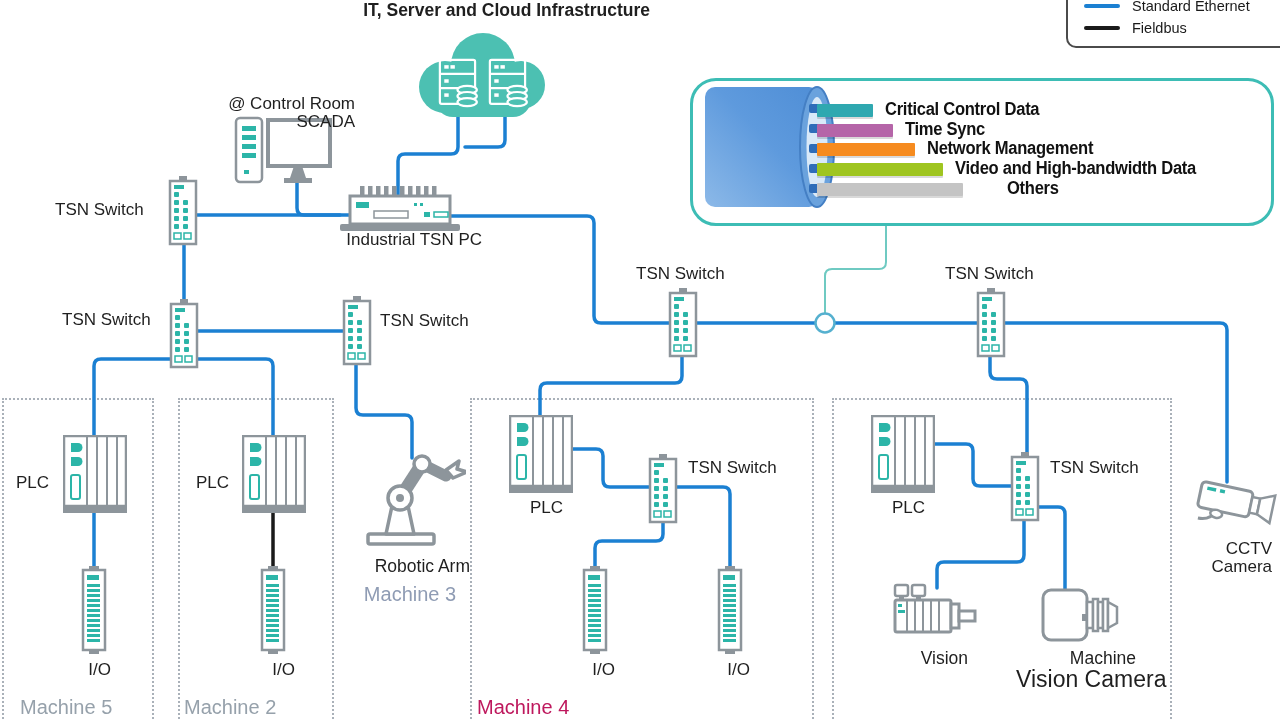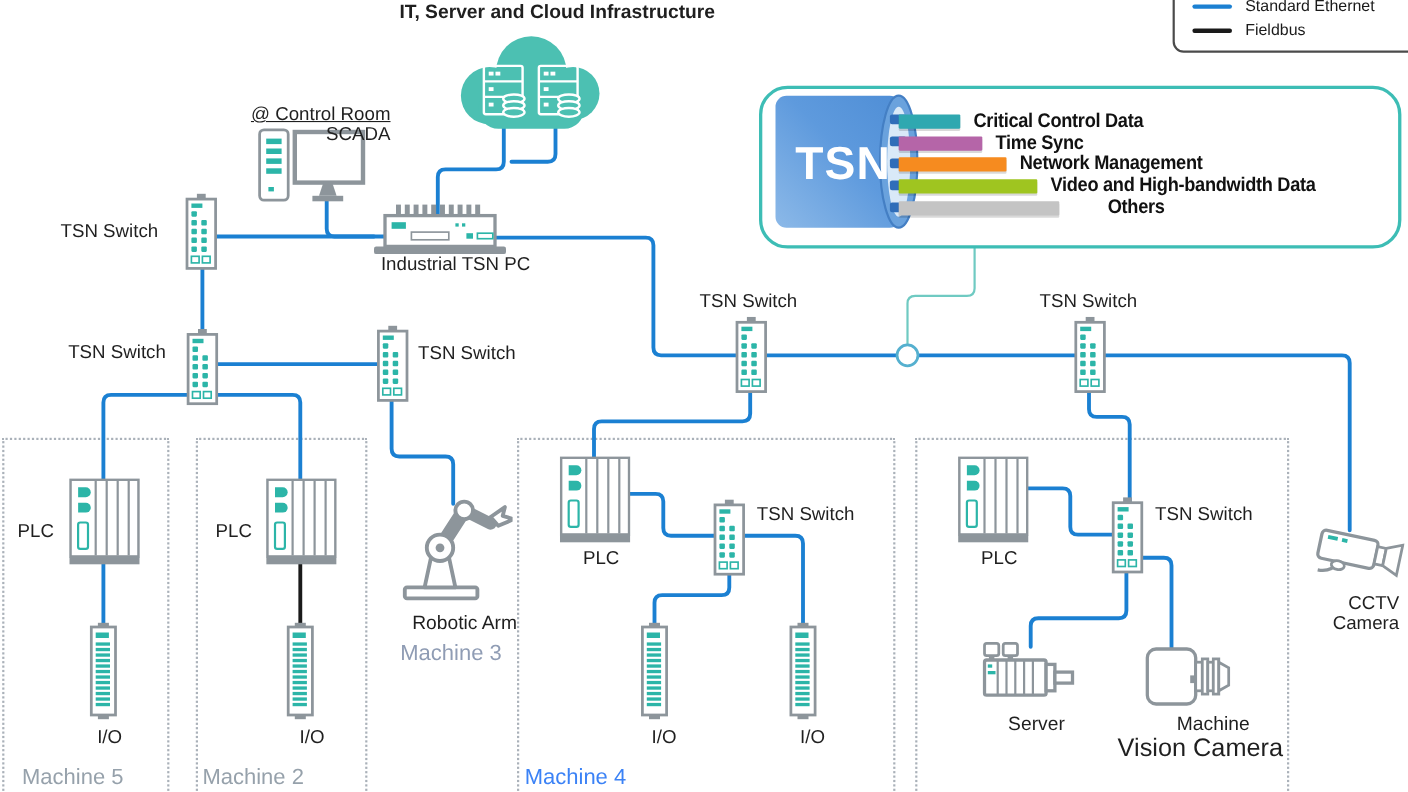--- a/index.html
+++ b/index.html
@@ -148,21 +148,21 @@
         <circle cx="78" cy="40" r="32"></circle>
         <circle cx="116" cy="60" r="24"></circle>
       <rect x="30" y="56" width="96" height="36" rx="18"></rect>
     </g>
     <use href="#sym-server" transform="translate(34,34) scale(0.88)"></use>
     <use href="#sym-server" transform="translate(84,34) scale(0.88)"></use>
   </svg>
 </div>
 
 <span class="lbl ctr" style="left:225px;top:76px;width:130px;margin-top:36px;">SCADA</span>
-<span class="lbl ctr" style="left:225px;top:94px;width:130px;text-decoration:underline;">@ Control Room</span>
+<span class="lbl ctr" style="left:225px;top:94px;width:130px;">@ Control Room</span>
 
 <div class="icon" style="left:232px;top:112px;">
   <svg width="102" height="78">
     <g stroke="#8d959b" fill="#fff">
       <rect x="4" y="6" width="26" height="64" rx="4" stroke-width="2.5"></rect>
       <g fill="#2cb5a8" stroke="none">
         <rect x="10" y="14" width="14" height="5"></rect>
           <rect x="10" y="23" width="14" height="5"></rect>
         <rect x="10" y="32" width="14" height="5"></rect>
           <rect x="10" y="41" width="14" height="5"></rect>
@@ -306,21 +306,21 @@
       <line x1="30" y1="17" x2="30" y2="49" stroke-width="2"></line>
       <line x1="38" y1="17" x2="38" y2="49" stroke-width="2"></line>
       <line x1="46" y1="17" x2="46" y2="49" stroke-width="2"></line>
       <rect x="58" y="21" width="8" height="24" stroke-width="3"></rect>
       <rect x="66" y="28" width="16" height="10" stroke-width="3"></rect>
       <rect x="5" y="21" width="4" height="3" fill="#2cb5a8" stroke="none"></rect>
       <rect x="5" y="27" width="7" height="3" fill="#2cb5a8" stroke="none"></rect>
     </g>
   </svg>
 </div>
-<span class="lbl ctr" style="left:888px;top:648px;width:80px;font-size:17.5px;">Server</span>
+<span class="lbl ctr" style="left:888px;top:648px;width:80px;font-size:17.5px;">Vision</span>
 
 <div class="icon" style="left:1041px;top:588px;">
   <svg width="78" height="56">
     <g stroke="#8d959b" fill="#fff">
       <rect x="2" y="2" width="44" height="50" rx="8" stroke-width="3"></rect>
       <rect x="41" y="26" width="5" height="7" fill="#8d959b" stroke="none"></rect>
       <rect x="46" y="14" width="6" height="26" stroke-width="2.5"></rect>
       <rect x="52" y="11" width="5" height="32" stroke-width="2.5"></rect>
       <rect x="57" y="14" width="5" height="26" stroke-width="2.5"></rect>
       <rect x="62" y="11" width="5" height="32" stroke-width="2.5"></rect>
@@ -342,37 +342,36 @@
       <path d="M26,40 q-5,11 -17,11" fill="none" stroke-width="3"></path>
       <ellipse cx="26" cy="43" rx="6" ry="4" stroke-width="2.5"></ellipse>
     </g>
   </svg>
 </div>
 <span class="lbl ctr" style="left:1190px;top:539px;width:82px;">CCTV</span>
 <span class="lbl ctr" style="left:1190px;top:557px;width:82px;">Camera</span>
 
 <span class="machine-lbl" style="left: 20px; top: 696px; color: rgb(150, 161, 171);">Machine 5</span>
 <span class="machine-lbl" style="left: 184px; top: 696px; color: rgb(150, 161, 171);">Machine 2</span>
-<span class="machine-lbl" style="left: 477px; top: 696px; color: #3b82f6;">Machine 4</span>
+<span class="machine-lbl" style="left: 477px; top: 696px; color: #be185d;">Machine 4</span>
 <span class="machine-lbl" style="left: 841px; top: 696px; color: rgb(150, 161, 171); margin-top: 45px;">Machine 5</span>
 
 <div class="tsnbox">
   <svg class="abs" style="left:10px;top:4px;" width="150" height="130">
     <rect x="2" y="2" width="114" height="120" rx="10" fill="url(#cylgrad)"></rect>
     <ellipse cx="114" cy="62" rx="17" ry="60" fill="#6aa2dd" stroke="#447fc4" stroke-width="2"></ellipse>
     <ellipse cx="114" cy="62" rx="10.5" ry="50" fill="#d9e9f8"></ellipse>
     <g fill="#2f6db9">
       <rect x="106" y="19" width="15" height="9" rx="2"></rect>
       <rect x="106" y="39" width="15" height="9" rx="2"></rect>
       <rect x="106" y="59" width="15" height="9" rx="2"></rect>
       <rect x="106" y="79" width="15" height="9" rx="2"></rect>
       <rect x="106" y="99" width="15" height="9" rx="2"></rect>
     </g>
   </svg>
-  <span class="tsn-word">TSN</span>
 
   <div class="stream" style="top:22px;">
     <div class="bar" style="width: 56px; background: rgb(47, 168, 176);"></div>
     <span class="txt">Critical Control Data</span>
   </div>
   <div class="stream" style="top:42px;">
     <div class="bar" style="width: 76px; background: rgb(181, 101, 168);"></div>
     <span class="txt">Time Sync</span>
   </div>
   <div class="stream" style="top:81px;">

